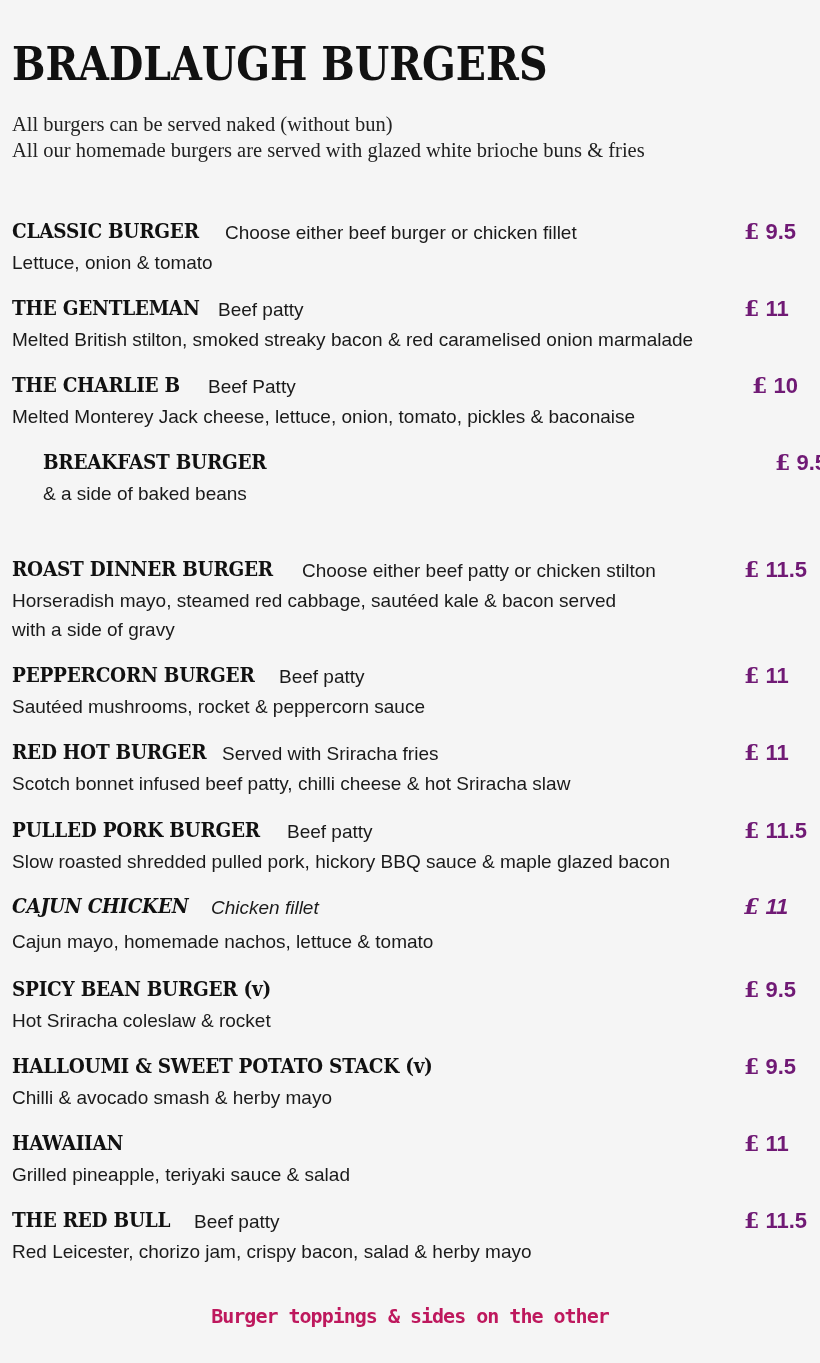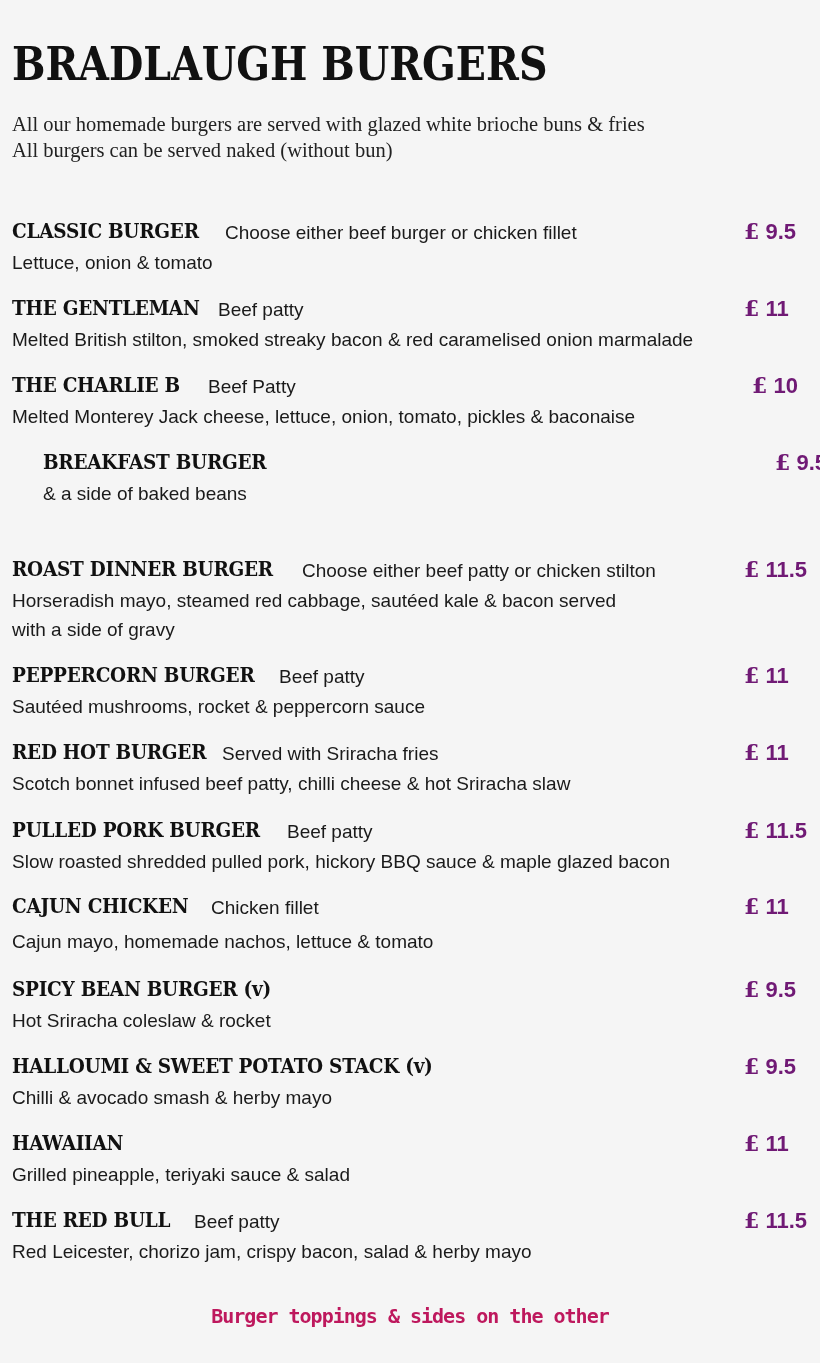--- a/index.html
+++ b/index.html
@@ -100,22 +100,22 @@
       color: #be185d;
       letter-spacing: -1px;
     }
   </style>
 </head>
 <body>
 
 <h1 class="page-title">BRADLAUGH BURGERS</h1>
 
 <div class="intro">
+  <div>All burgers can be served naked (without bun)</div>
   <div>All our homemade burgers are served with glazed white brioche buns &amp; fries</div>
-  <div>All burgers can be served naked (without bun)</div>
 </div>
 
 <div class="menu-item" style="top:218px;">
   <div class="item-head">
     <span class="item-name">CLASSIC BURGER</span>
     <span class="item-sub" style="left:213px;">Choose either beef burger or chicken fillet</span>
     <span class="item-price"><span class="pound">£</span> <span>9.5</span></span>
   </div>
   <div class="item-desc">Lettuce, onion &amp; tomato</div>
 </div>
@@ -177,21 +177,21 @@
 <div class="menu-item" style="top:817px;">
   <div class="item-head">
     <span class="item-name">PULLED PORK BURGER</span>
     <span class="item-sub" style="left:275px;">Beef patty</span>
     <span class="item-price"><span class="pound">£</span> <span>11.5</span></span>
   </div>
   <div class="item-desc">Slow roasted shredded pulled pork, hickory BBQ sauce &amp; maple glazed bacon</div>
 </div>
 
 <div class="menu-item" style="top:893px;">
-  <div class="item-head" style="height:34px;">
+  <div class="item-head" style="height:34px;font-style:italic;">
     <span class="item-name">CAJUN CHICKEN</span>
     <span class="item-sub" style="left:199px;">Chicken fillet</span>
     <span class="item-price"><span class="pound">£</span> <span>11</span></span>
   </div>
   <div class="item-desc">Cajun mayo, homemade nachos, lettuce &amp; tomato</div>
 </div>
 
 <div class="menu-item" style="top:976px;">
   <div class="item-head">
     <span class="item-name">SPICY BEAN BURGER (v)</span>

